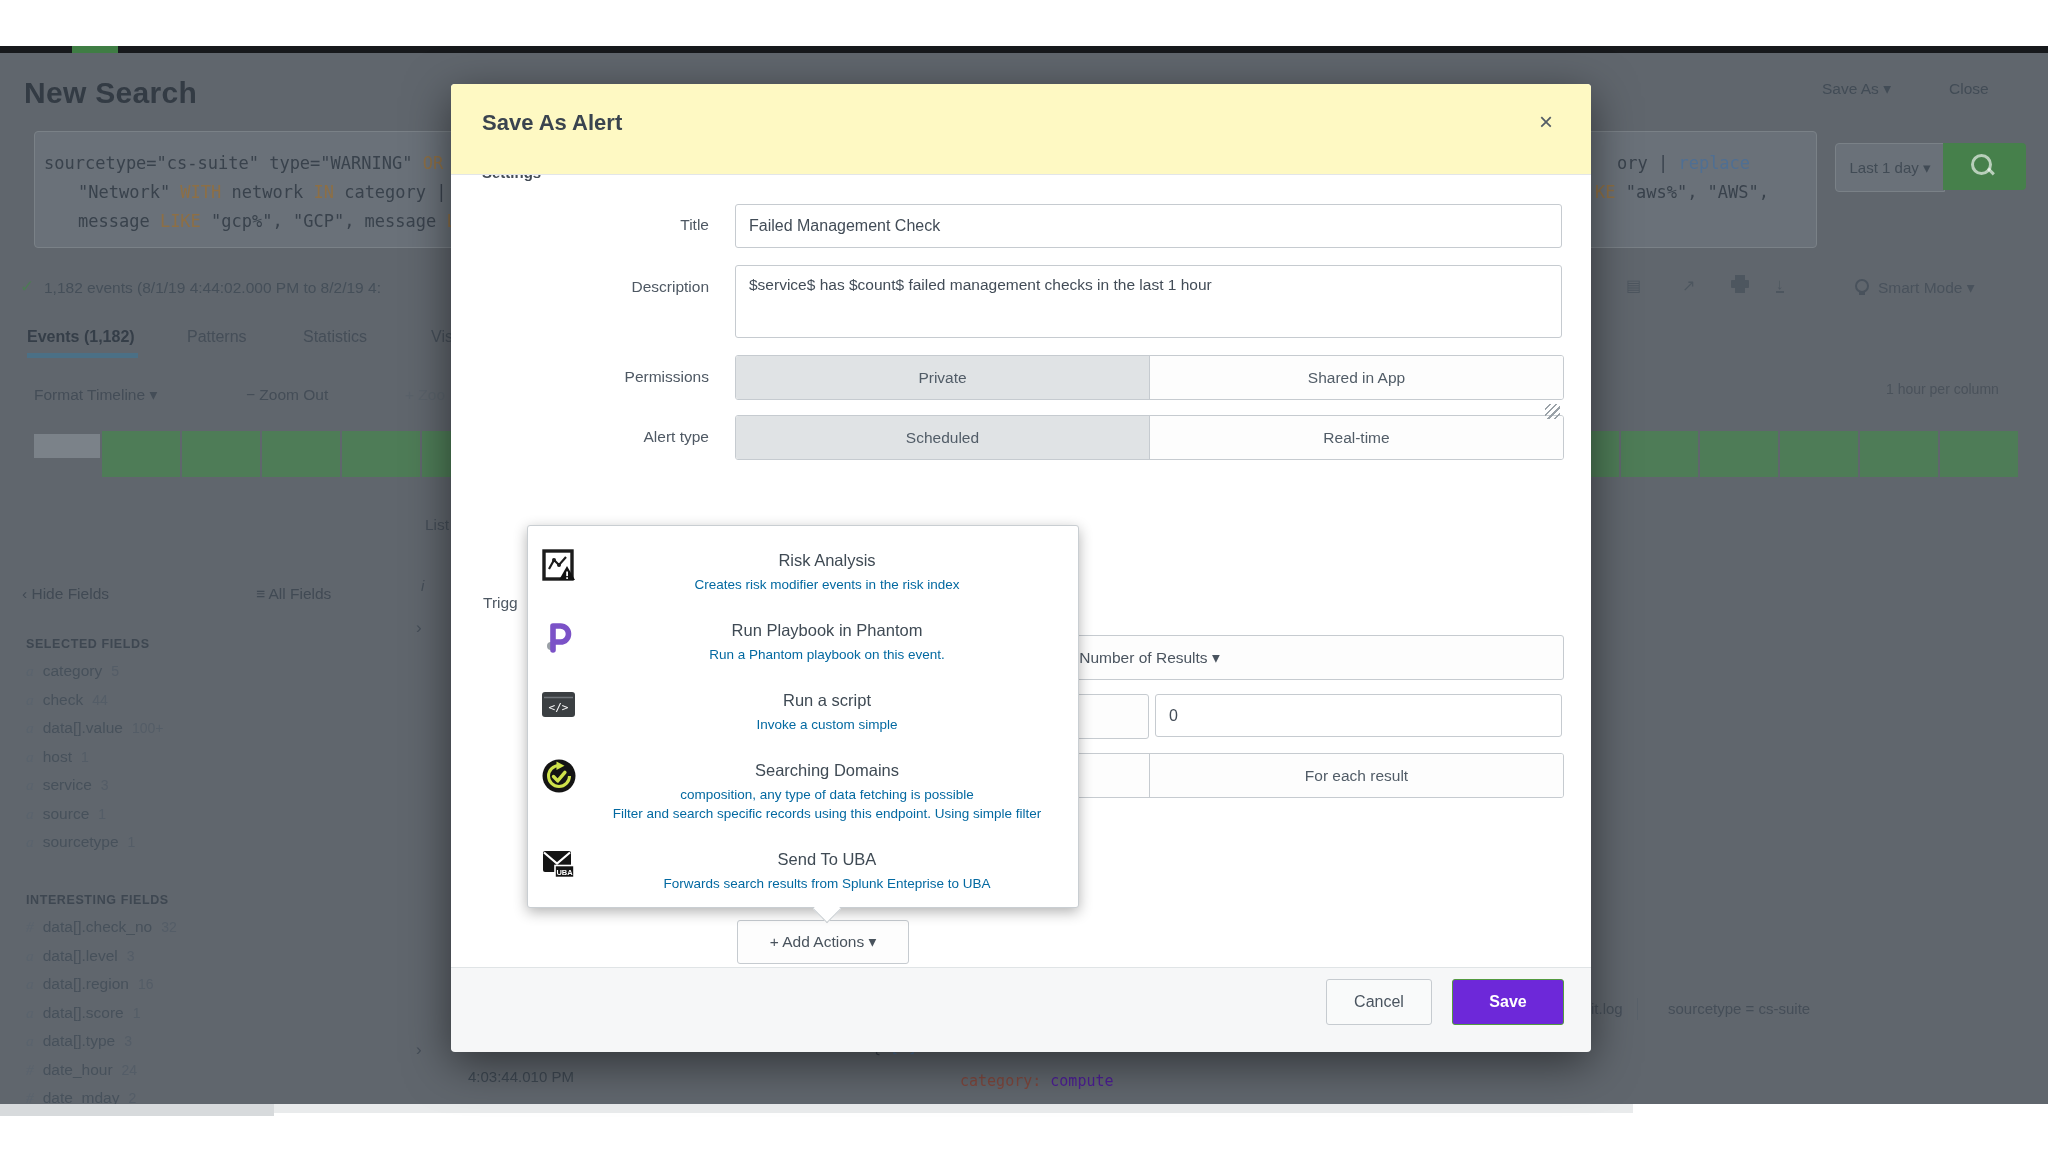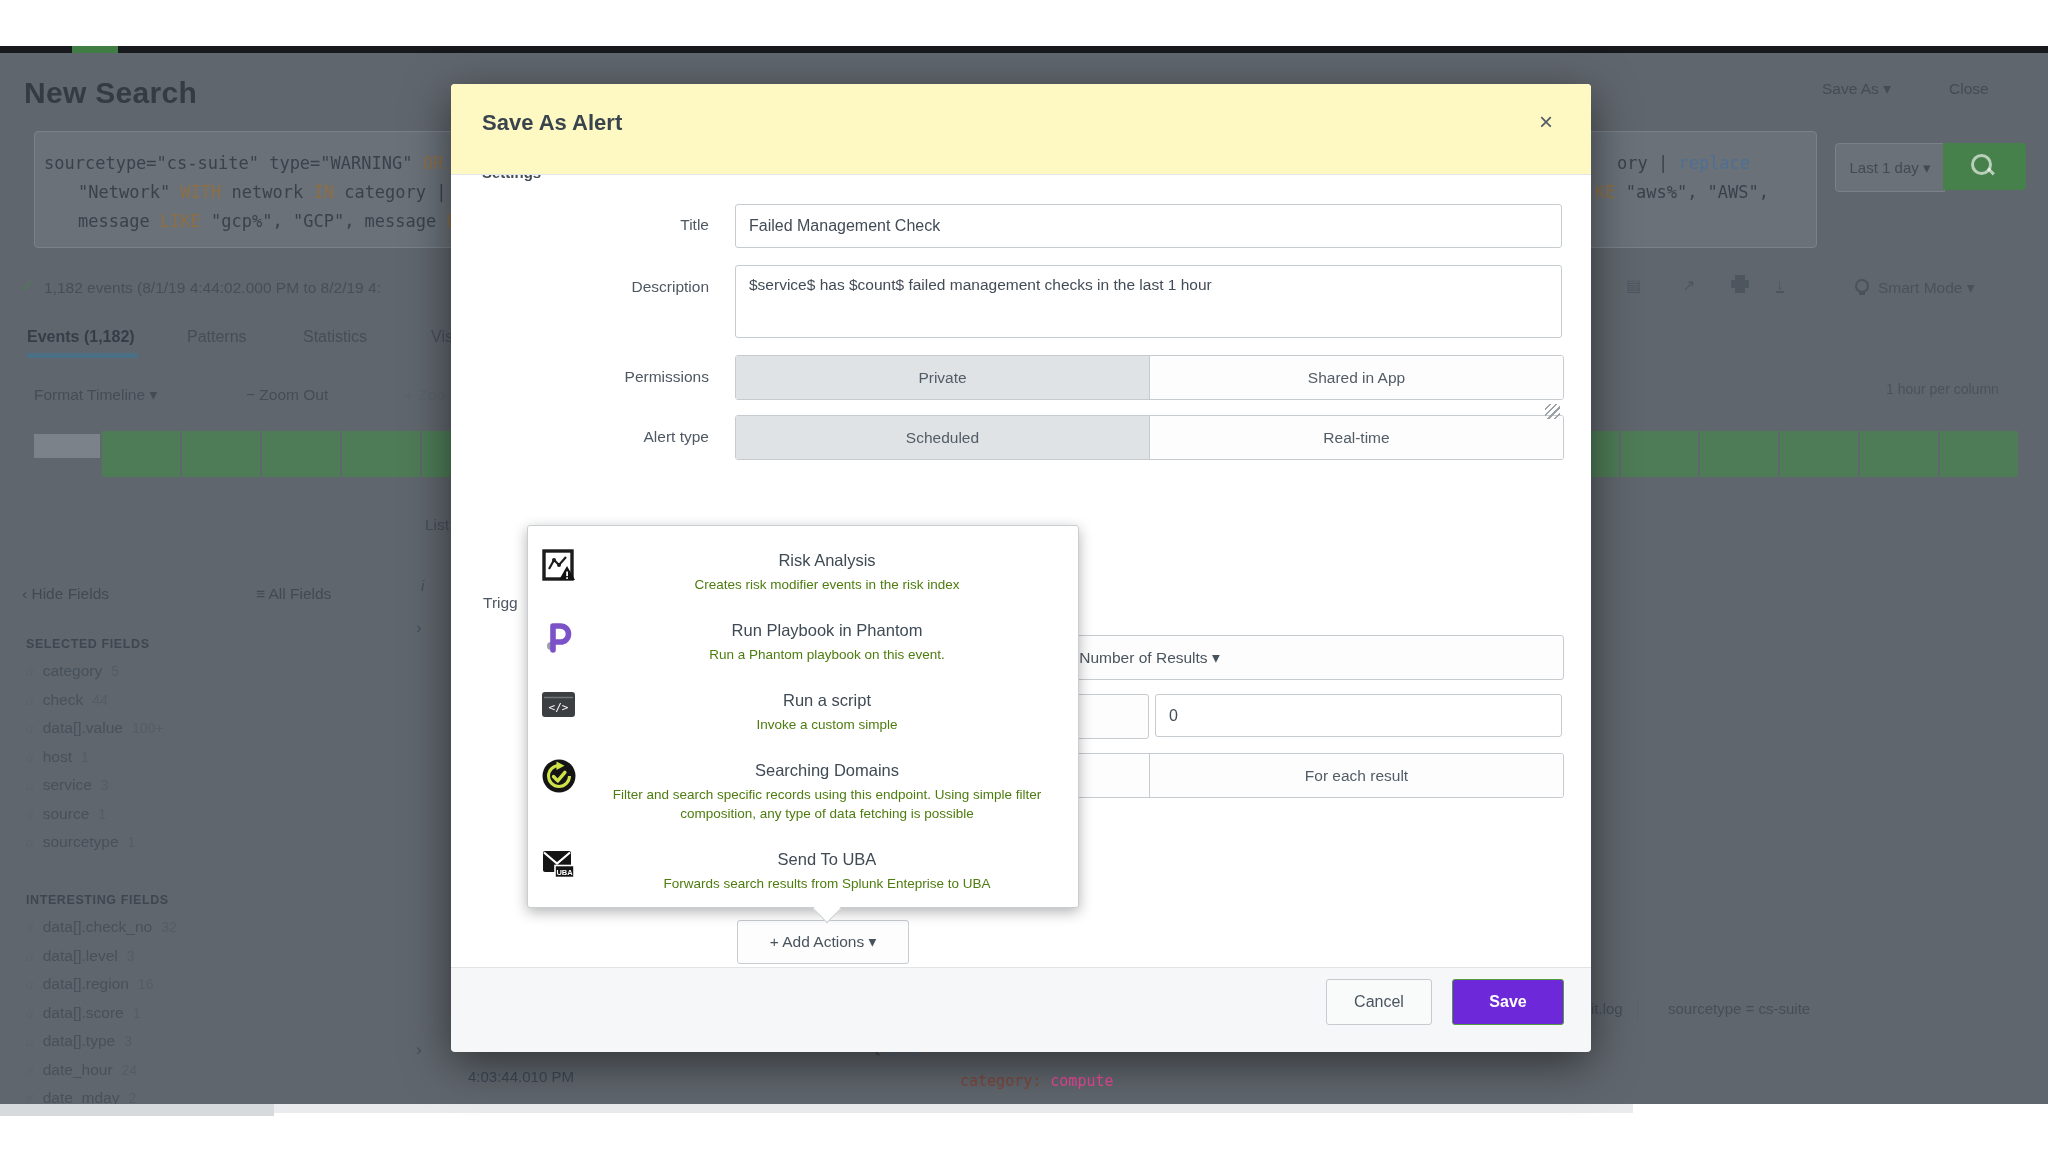--- a/index.html
+++ b/index.html
@@ -13,21 +13,21 @@
   .appbar{left:0;top:46px;width:2048px;height:7px;background:#17191c;z-index:2;}
   .appbar-green{left:72px;top:46px;width:46px;height:7px;background:#3f7d44;z-index:3;}
   .page{left:0;top:53px;width:2048px;height:1051px;background:#60666d;z-index:1;}
   .bg-el{z-index:2;}
   .page-title{left:24px;top:76px;font-size:30px;font-weight:600;color:#333b44;letter-spacing:.3px;}
   .hdr-link{top:80px;font-size:15.5px;color:#424c56;}
   .search-box{left:34px;top:131px;width:1781px;height:115px;background:#6a7179;
               border:1px solid #7a8187;border-radius:4px;}
   .qline{font-size:17px;line-height:22px;white-space:pre;}
   .tk-q{color:#39424c;} .tk-kw{color:#8d6f45;} .tk-cmd{color:#4f6f93;}
-  .tk-key{color:#7e463c;} .tk-val{color:#ec4899;}
+  .tk-key{color:#7e463c;} .tk-val{color:#4c1d95;}
   .timebox{left:1835px;top:143px;width:108px;height:47px;background:#6a7179;
            border:1px solid #7a8187;border-radius:4px 0 0 4px;color:#414b55;
            font-size:15px;line-height:47px;text-align:center;}
   .searchbtn{left:1943px;top:143px;width:83px;height:47px;background:#46804b;border-radius:0 4px 4px 0;}
   .mag{position:absolute;left:28px;top:11px;width:15px;height:15px;border:3px solid rgba(255,255,255,.62);border-radius:50%;}
   .mag::after{content:"";position:absolute;left:13px;top:13px;width:8px;height:3px;background:rgba(255,255,255,.62);transform:rotate(45deg);}
   .status-check{left:20px;top:276px;color:#4e7a55;font-size:17px;}
   .status-text{left:44px;top:279px;font-size:15.5px;color:#454f59;}
   .tbicon{top:276px;font-size:16px;color:#4d565f;}
   .printer{top:280px;width:18px;height:8px;background:#4d565f;border-radius:1px;}
@@ -101,21 +101,21 @@
   .btn-save{left:1001px;width:110px;background:#6d28d9;border:1px solid #539a40;color:#fff;font-weight:bold;}
 
   
   .panel{left:527px;top:525px;width:552px;height:383px;background:#fff;border:1px solid #c9ced2;
          border-radius:3px;box-shadow:0 4px 14px rgba(0,0,0,.3);z-index:20;overflow:hidden;padding-top:12px;box-sizing:border-box;text-align:center;}
   .notch{left:817px;top:899px;width:19px;height:19px;background:#fff;transform:rotate(45deg);
          border-right:1px solid #c9ced2;border-bottom:1px solid #c9ced2;z-index:21;}
   .action-item{position:relative;padding:12px 18px 12px 66px;margin-bottom:2px;cursor:pointer;}
   .action-icon{position:absolute;left:14px;top:11px;width:34px;height:34px;}
   .action-title{font-size:16.5px;color:#3f4a54;line-height:20px;}
-  .action-desc-line{font-size:13.5px;color:#4d7c0f;line-height:19px;}
+  .action-desc-line{font-size:13.5px;color:#0369a1;line-height:19px;}
   .action-desc-wrap{margin-top:5px;}
 </style>
 </head>
 <body>
 
 <div class="stage">
 
   <div class="abs appbar"></div>
   <div class="abs appbar-green"></div>
   <div class="abs page"></div>
@@ -329,22 +329,22 @@
         <div class="action-icon">
   <svg viewBox="0 0 34 34" width="34" height="34">
     <circle cx="17" cy="17" r="16.5" fill="#141414"></circle>
     <path d="M17 6.5 a10.5 10.5 0 1 0 10.5 10.5" fill="none" stroke="#cfe24a" stroke-width="3"></path>
     <path d="M14.5 2.5 L22.5 6.8 L14.5 11 Z" fill="#cfe24a"></path>
     <path d="M11.5 17.5 l4.2 4.4 l7.2 -8.6" fill="none" stroke="#cfe24a" stroke-width="3.4" stroke-linecap="round" stroke-linejoin="round"></path>
   </svg>
 </div>
         <div class="action-title">Searching Domains</div>
         <div class="action-desc-wrap">
+          <div class="action-desc-line">composition, any type of data fetching is possible</div>
           <div class="action-desc-line">Filter and search specific records using this endpoint. Using simple filter</div>
-          <div class="action-desc-line">composition, any type of data fetching is possible</div>
         </div>
       </div>
       <div class="action-item">
         <div class="action-icon">
   <svg viewBox="0 0 34 30" width="34" height="30" style="margin-top:2px">
     <rect x="1" y="1" width="28" height="21" rx="2" fill="#141414"></rect>
     <path d="M2 2.5 L15 13.5 L28 2.5" fill="none" stroke="#fff" stroke-width="2.2"></path>
     <rect x="13" y="15.5" width="19" height="12" fill="#141414" stroke="#fff" stroke-width="1.6"></rect>
     <text x="22.5" y="24.8" fill="#fff" font-size="7.5" font-weight="bold" text-anchor="middle" font-family="Liberation Sans, sans-serif">UBA</text>
   </svg>

